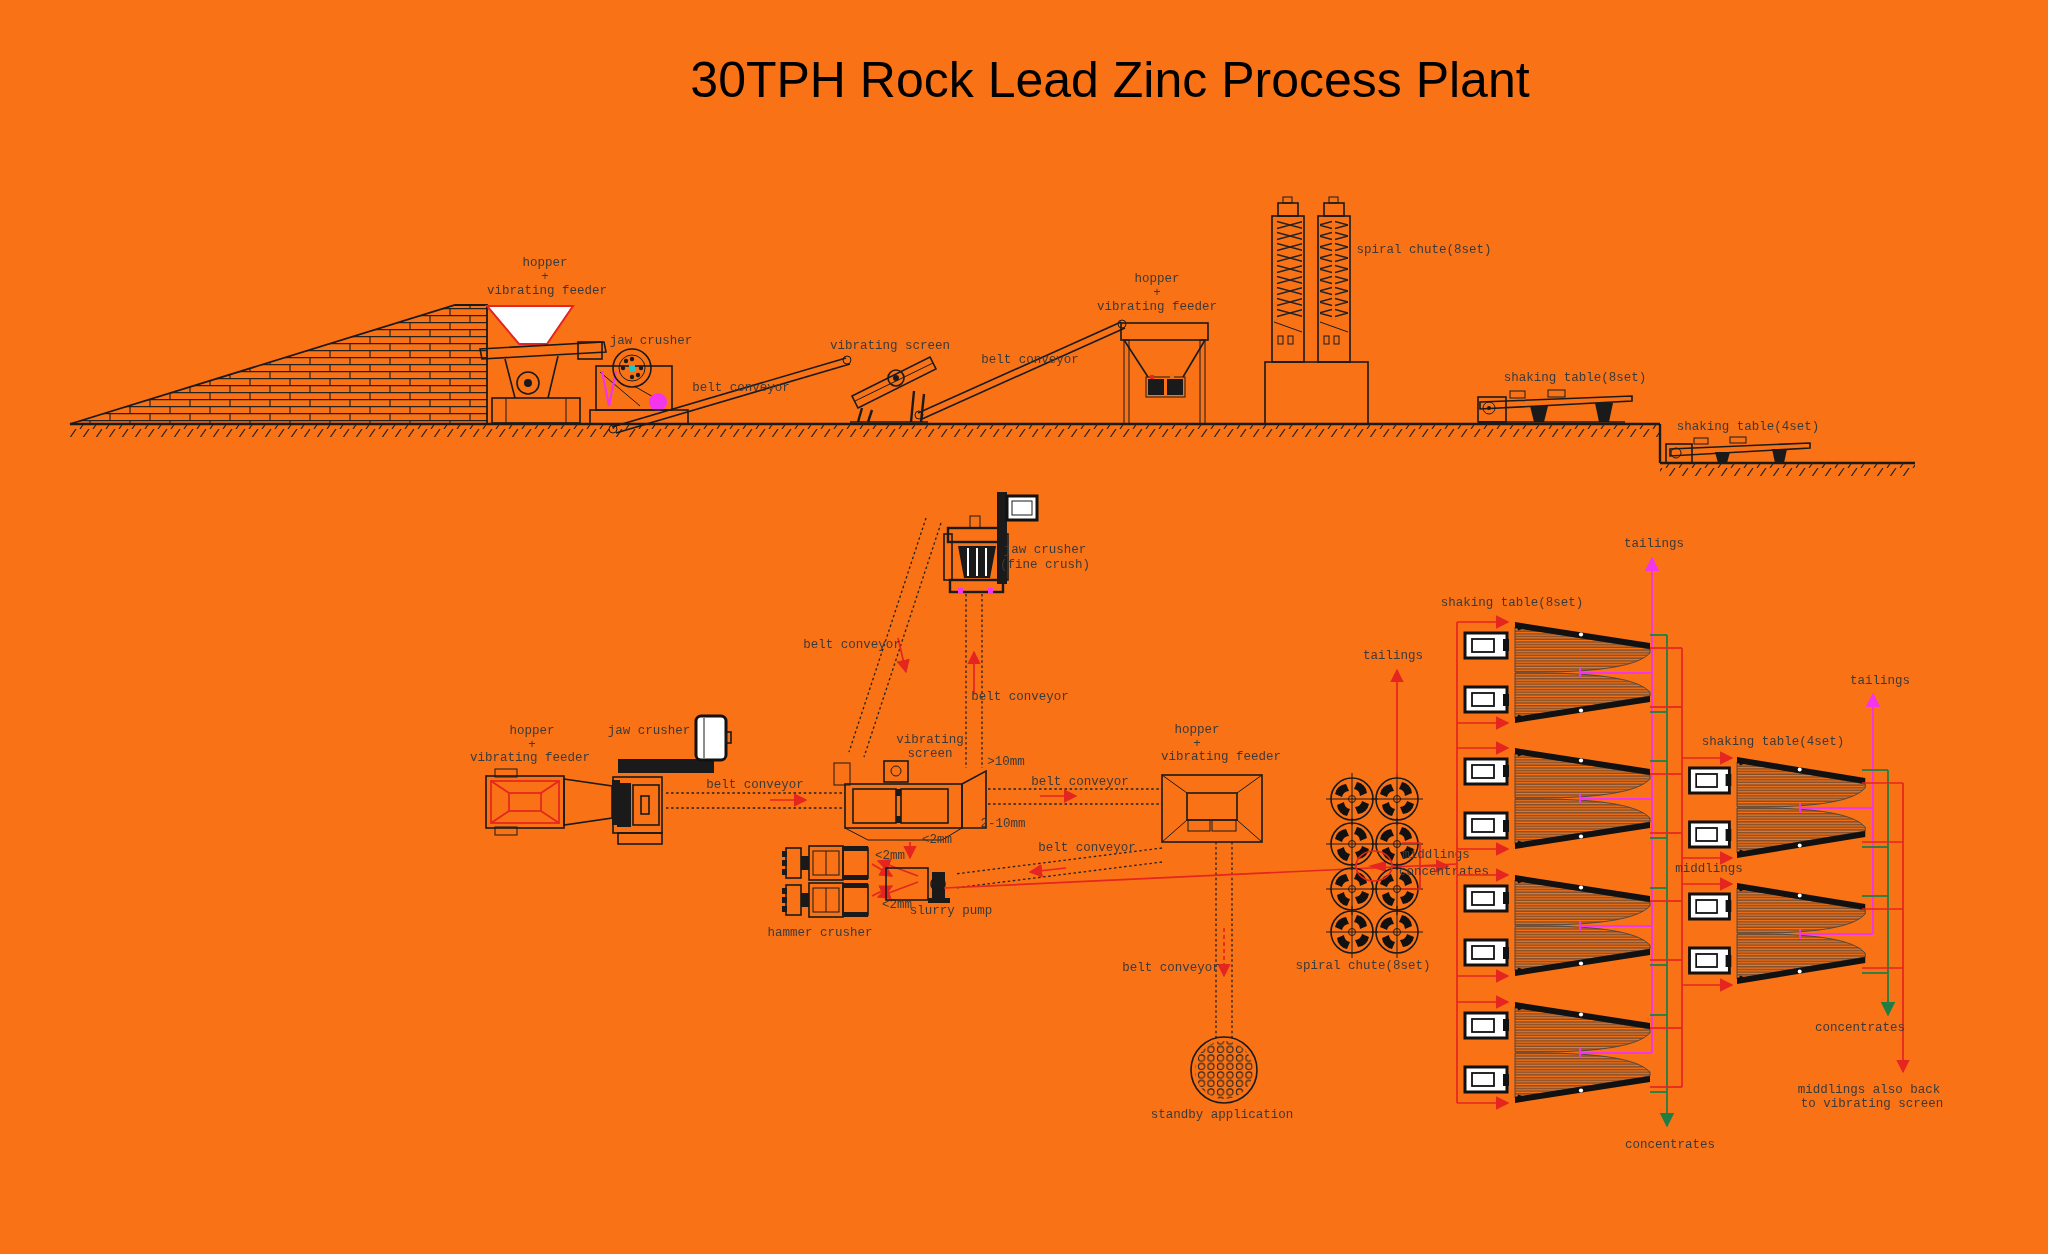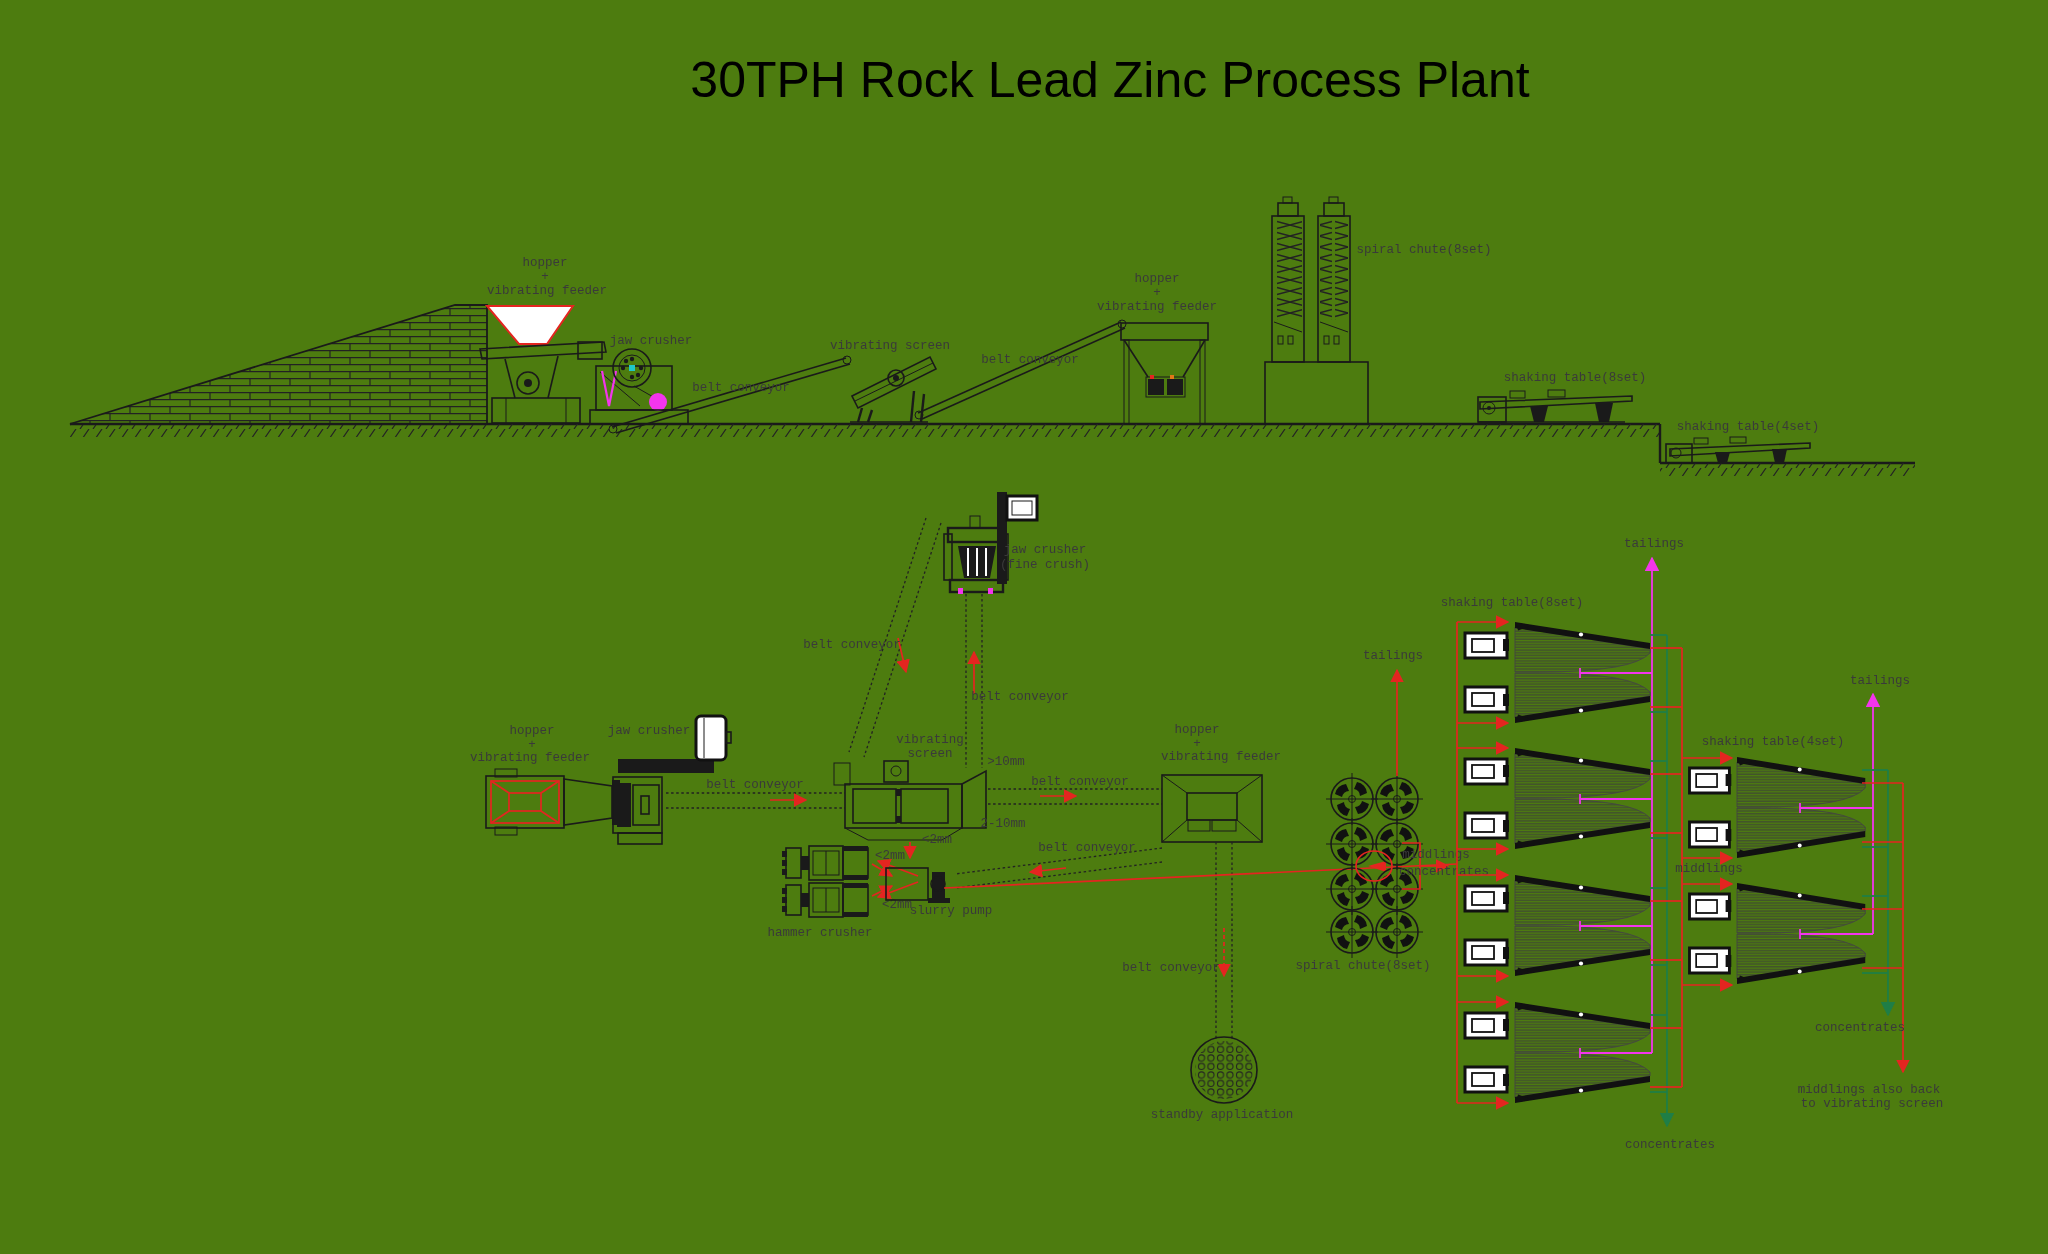--- a/index.html
+++ b/index.html
@@ -1,20 +1,20 @@
 <!DOCTYPE html>
 <html style="--red_flow: #e42520; --magenta_tailings: #f335ec; --green_concentrates: #1f7e46; --cyan_accent: #1fc7c7; --orange_accent: #e07818; --black_line: #1a1a1a; --mesh_red: #df3024;"><head>
 <meta charset="utf-8">
 <style>
   :root{
     --red_flow:#e42520; --magenta_tailings:#f335ec; --green_concentrates:#1f7e46;
     --cyan_accent:#1fc7c7; --orange_accent:#e07818; --black_line:#1a1a1a; --mesh_red:#df3024;
   }
   html,body{margin:0;padding:0;background:#fff;}
-  .stage{width:2048px;height:1254px;position:relative;background:#4d7c0f;}
+  .stage{width:2048px;height:1254px;position:relative;background:#f97316;}
   svg{display:block}
   .title{font:50px "Liberation Sans", sans-serif; fill:#000; text-anchor:middle;}
   .lab{font:12.5px "Liberation Mono", monospace; fill:#3a3a3a; text-anchor:middle;}
   .k{stroke:var(--black_line);fill:none;stroke-width:1.6;}
   .k1{stroke:var(--black_line);fill:none;stroke-width:1;}
   .k2{stroke:var(--black_line);fill:none;stroke-width:2.4;}
   .kf{fill:var(--black_line);stroke:none;}
   .red{stroke:var(--red_flow);fill:none;stroke-width:1.7;}
   .redf{fill:var(--red_flow);stroke:none;}
   .mag{stroke:var(--magenta_tailings);fill:none;stroke-width:1.8;}

